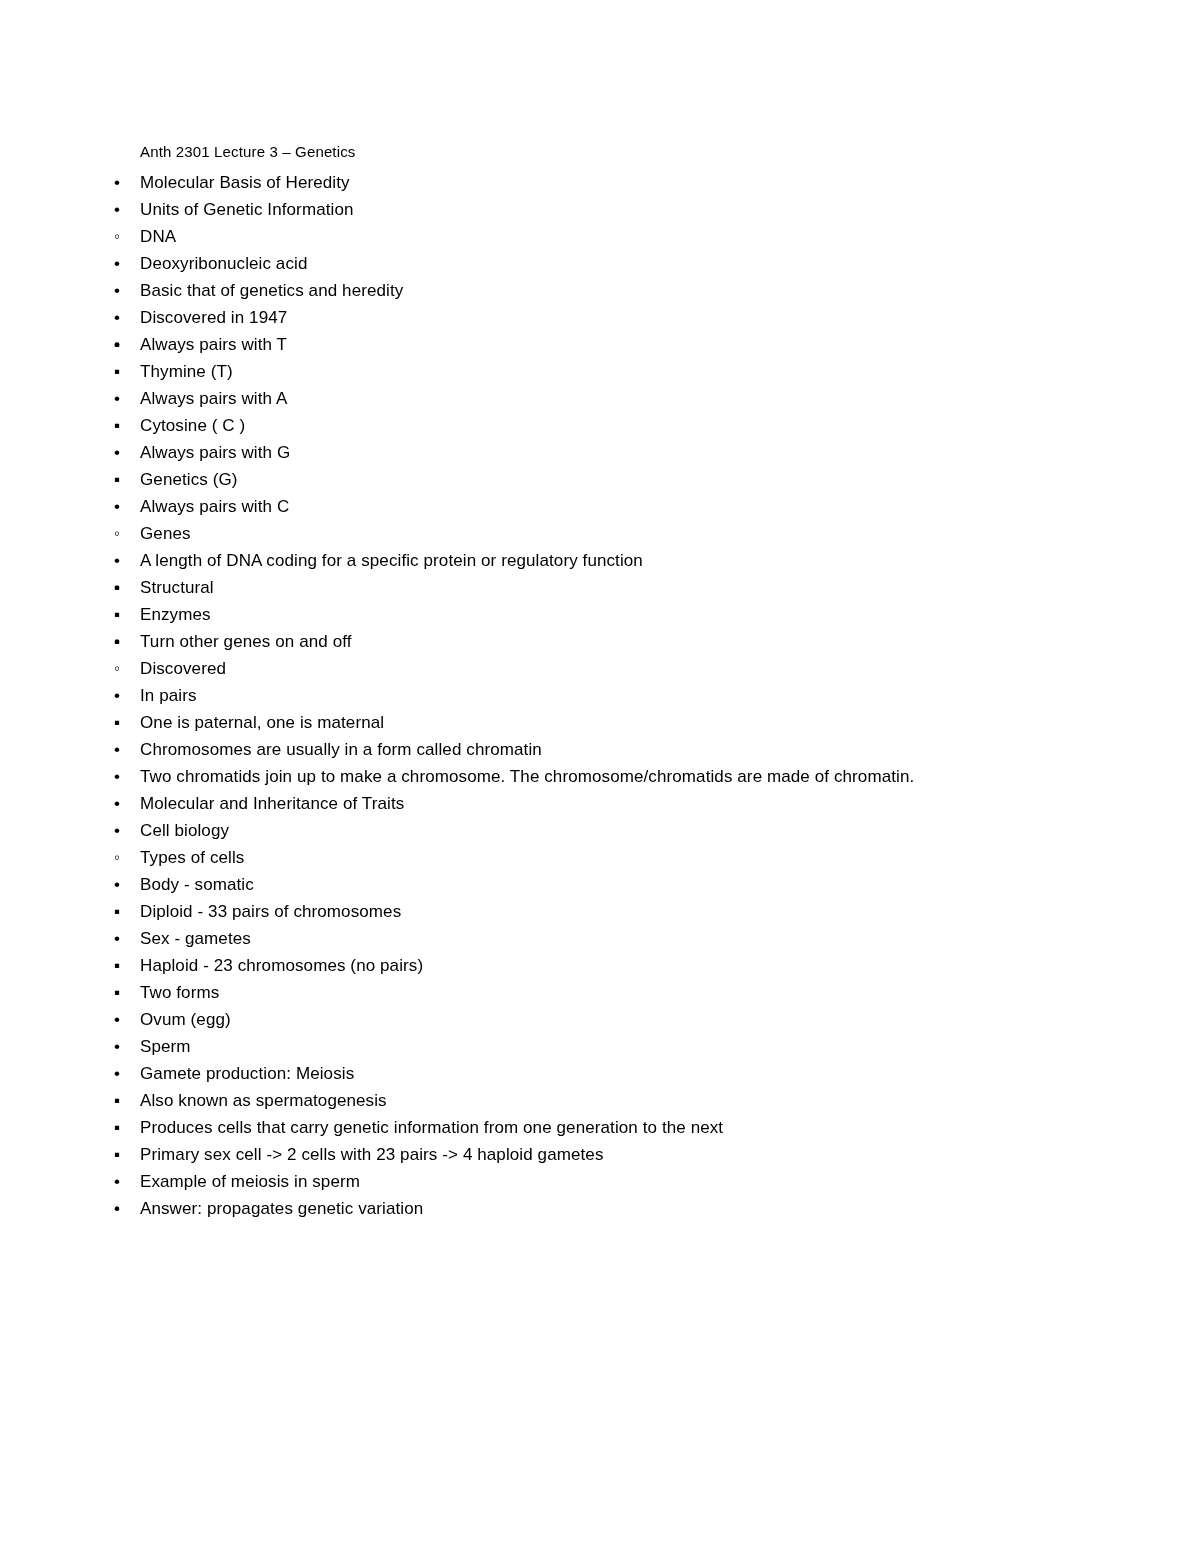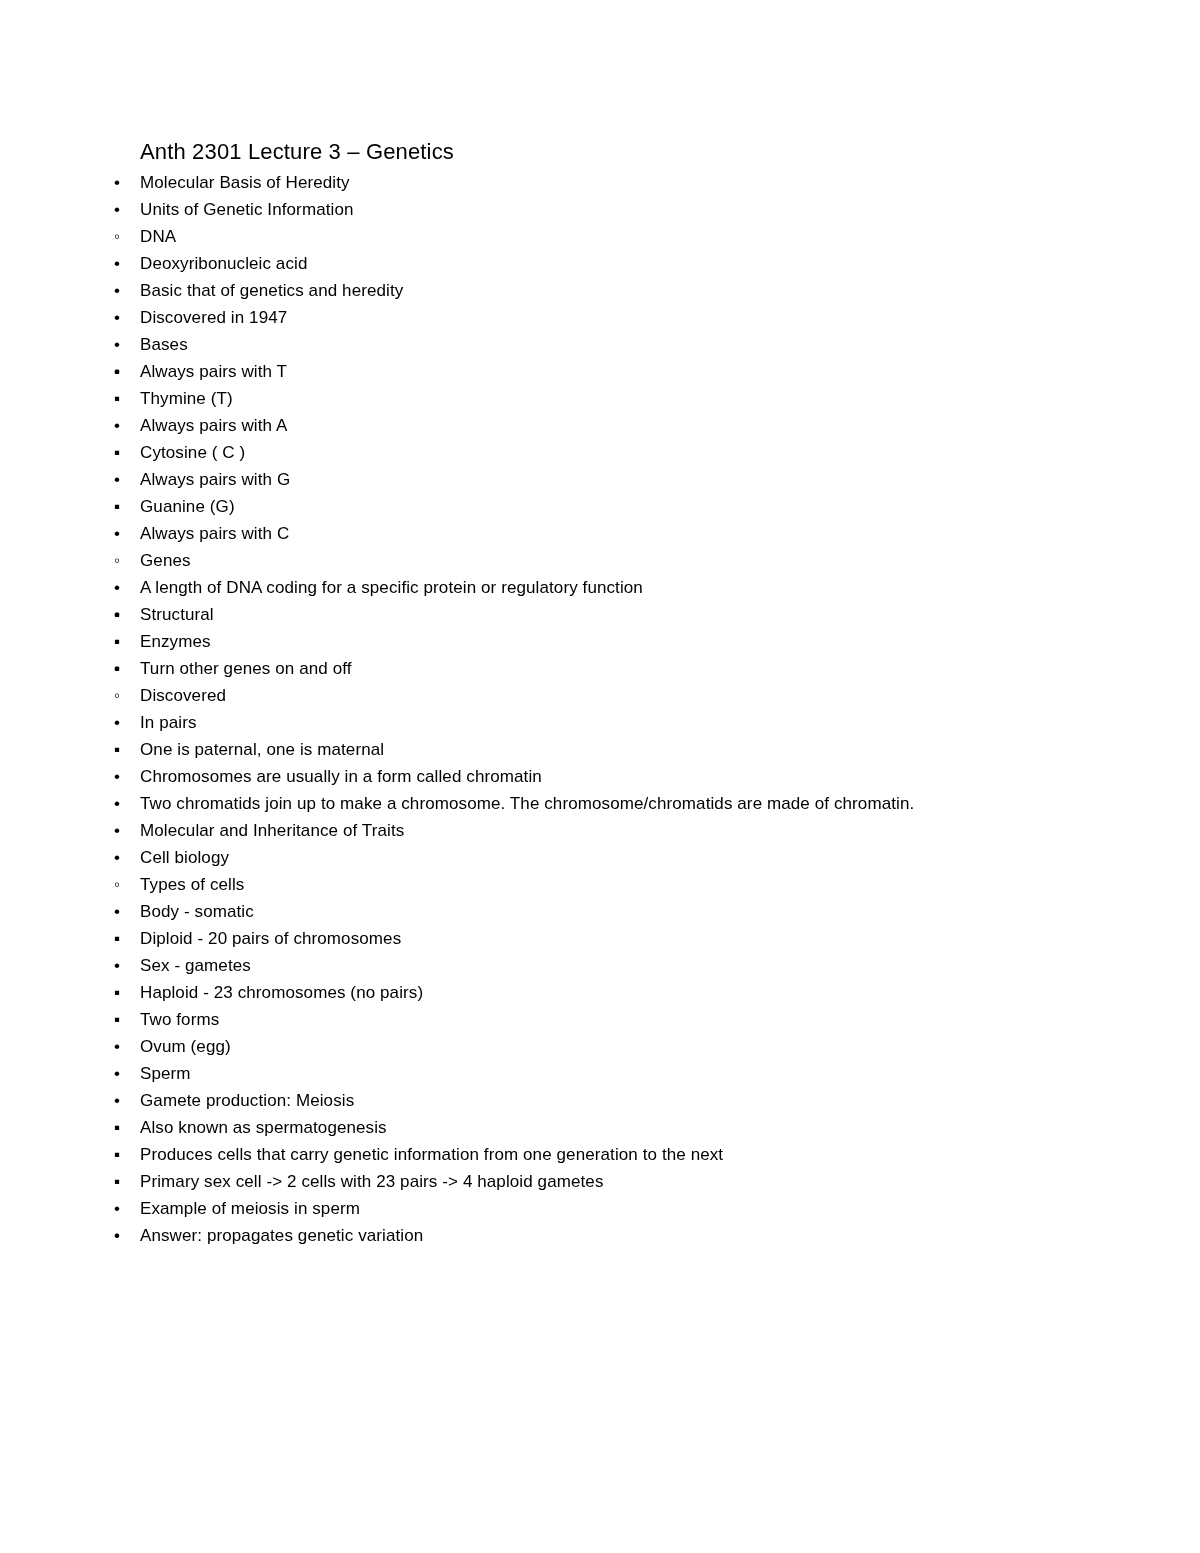--- a/index.html
+++ b/index.html
@@ -22,21 +22,21 @@
     height: 1553px;
     background: #ffffff;
   }
   .content {
     position: absolute;
     left: 140px;
     top: 138px;
     width: 940px;
   }
   .doc-title {
-    font-size: 22px;
+    font-size: 15px;
     line-height: 27px;
     letter-spacing: 0.15px;
     margin: 0 0 4px 0;
     font-weight: 400;
   }
   ul.outline {
     list-style: none;
     margin: 0;
     padding: 0;
   }
@@ -108,21 +108,20 @@
                 <li class="item">
                   <span class="bullet b-disc">•</span>
                   <span class="txt">Basic that of genetics and heredity</span>
                 </li>
                 <li class="item">
                   <span class="bullet b-disc">•</span>
                   <span class="txt">Discovered in 1947</span>
                 </li>
                 <li class="item">
                   <span class="bullet b-disc">•</span>
-                  <span class="txt">Bases</span>
                   <ul class="lvl4">
                     <li class="item">
                       <span class="bullet b-square">▪</span>
                       <ul class="lvl5">
                         <li class="item">
                           <span class="bullet b-disc">•</span>
                           <span class="txt">Always pairs with T</span>
                         </li>
                       </ul>
                     </li>
@@ -141,21 +140,21 @@
                       <span class="txt">Cytosine ( C )</span>
                       <ul class="lvl5">
                         <li class="item">
                           <span class="bullet b-disc">•</span>
                           <span class="txt">Always pairs with G</span>
                         </li>
                       </ul>
                     </li>
                     <li class="item">
                       <span class="bullet b-square">▪</span>
-                      <span class="txt">Guanine (G)</span>
+                      <span class="txt">Genetics (G)</span>
                       <ul class="lvl5">
                         <li class="item">
                           <span class="bullet b-disc">•</span>
                           <span class="txt">Always pairs with C</span>
                         </li>
                       </ul>
                     </li>
                   </ul>
                 </li>
               </ul>
@@ -229,21 +228,21 @@
             <li class="item">
               <span class="bullet b-circle">◦</span>
               <span class="txt">Types of cells</span>
               <ul class="lvl3">
                 <li class="item">
                   <span class="bullet b-disc">•</span>
                   <span class="txt">Body - somatic</span>
                   <ul class="lvl4">
                     <li class="item">
                       <span class="bullet b-square">▪</span>
-                      <span class="txt">Diploid - 20 pairs of chromosomes</span>
+                      <span class="txt">Diploid - 33 pairs of chromosomes</span>
                     </li>
                   </ul>
                 </li>
                 <li class="item">
                   <span class="bullet b-disc">•</span>
                   <span class="txt">Sex - gametes</span>
                   <ul class="lvl4">
                     <li class="item">
                       <span class="bullet b-square">▪</span>
                       <span class="txt">Haploid - 23 chromosomes (no pairs)</span>

